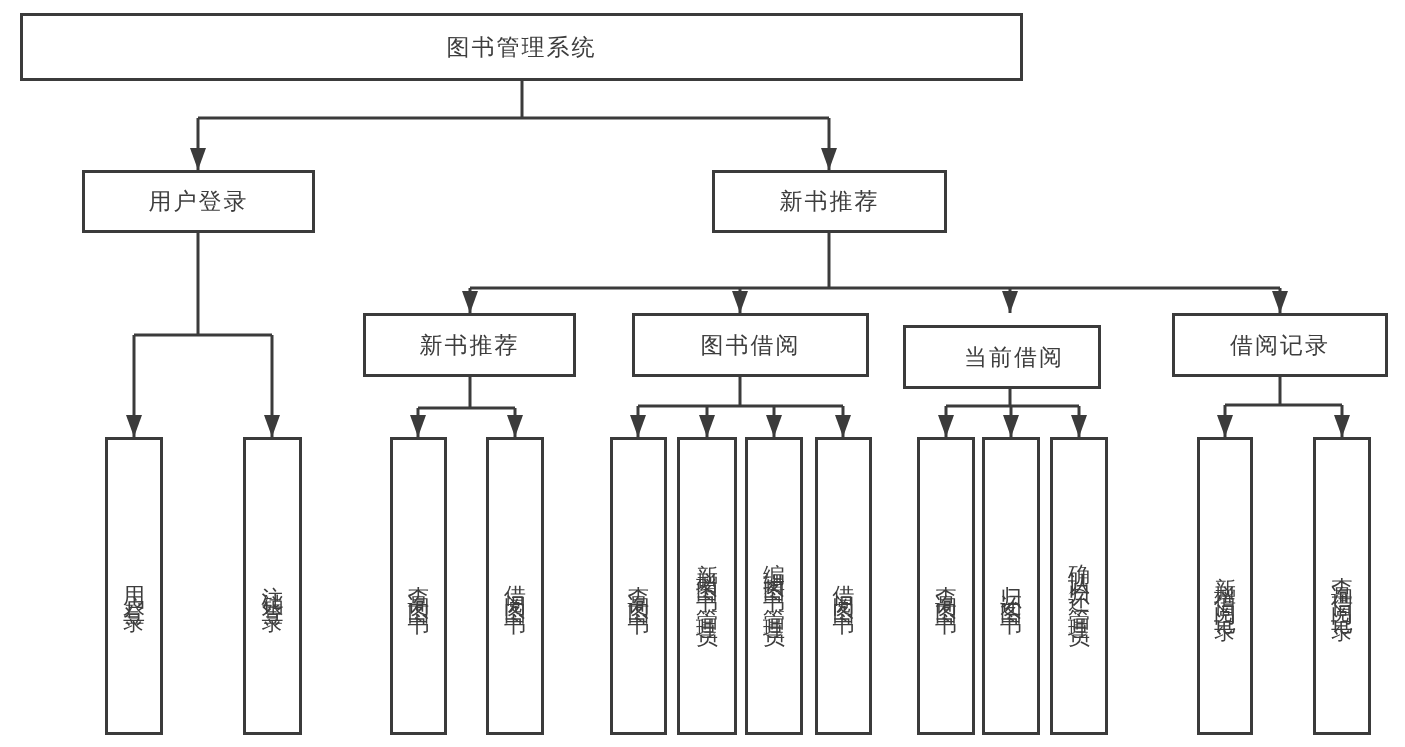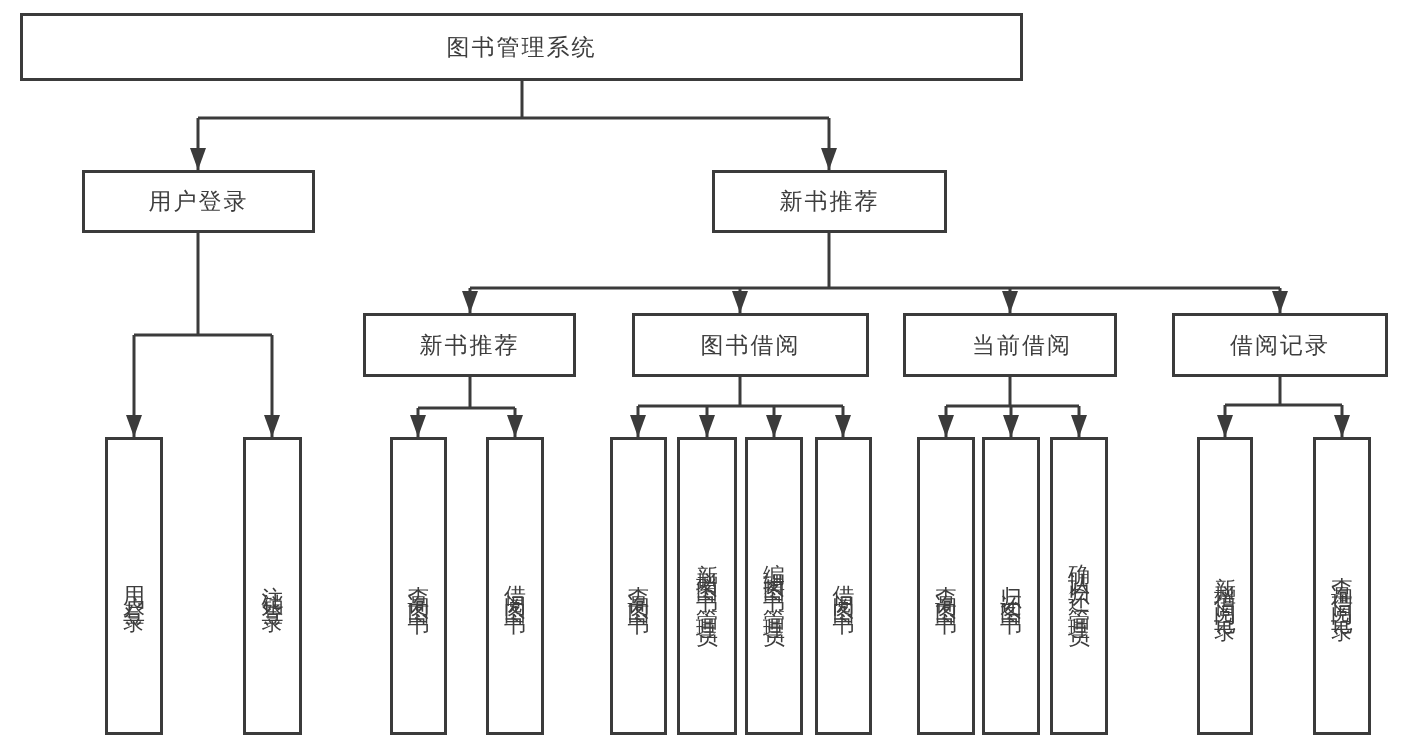--- a/index.html
+++ b/index.html
@@ -122,21 +122,21 @@
       </div>
       <div class="node horizontal" style="left: 712px; top: 170px; width: 235px; height: 63px;">
         <span>新书推荐</span>
       </div>
       <div class="node horizontal" style="left: 363px; top: 313px; width: 213px; height: 64px;">
         <span>新书推荐</span>
       </div>
       <div class="node horizontal" style="left: 632px; top: 313px; width: 237px; height: 64px;">
         <span>图书借阅</span>
       </div>
-      <div class="node horizontal" style="left: 903px; top: 313px; width: 214px; height: 64px; padding-left: 24px;">
+      <div class="node horizontal" style="left: 903px; top: 325px; width: 198px; height: 64px; padding-left: 24px;">
         <span>当前借阅</span>
       </div>
       <div class="node horizontal" style="left: 1172px; top: 313px; width: 216px; height: 64px;">
         <span>借阅记录</span>
       </div>
       <div class="node vertical" style="left: 105px; top: 437px; width: 58px; height: 298px;">
         <span>用户登录</span>
       </div>
       <div class="node vertical" style="left: 243px; top: 437px; width: 59px; height: 298px;">
         <span>注销登录</span>

